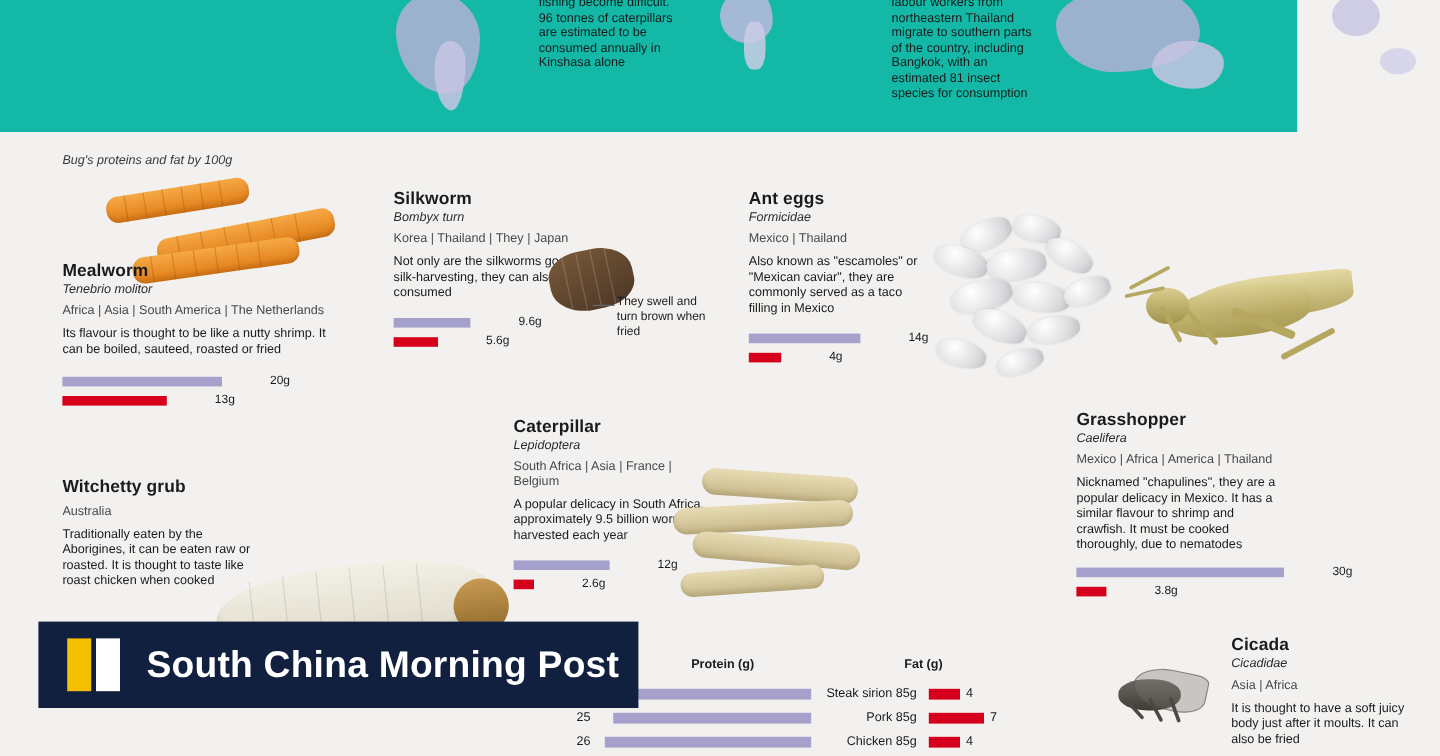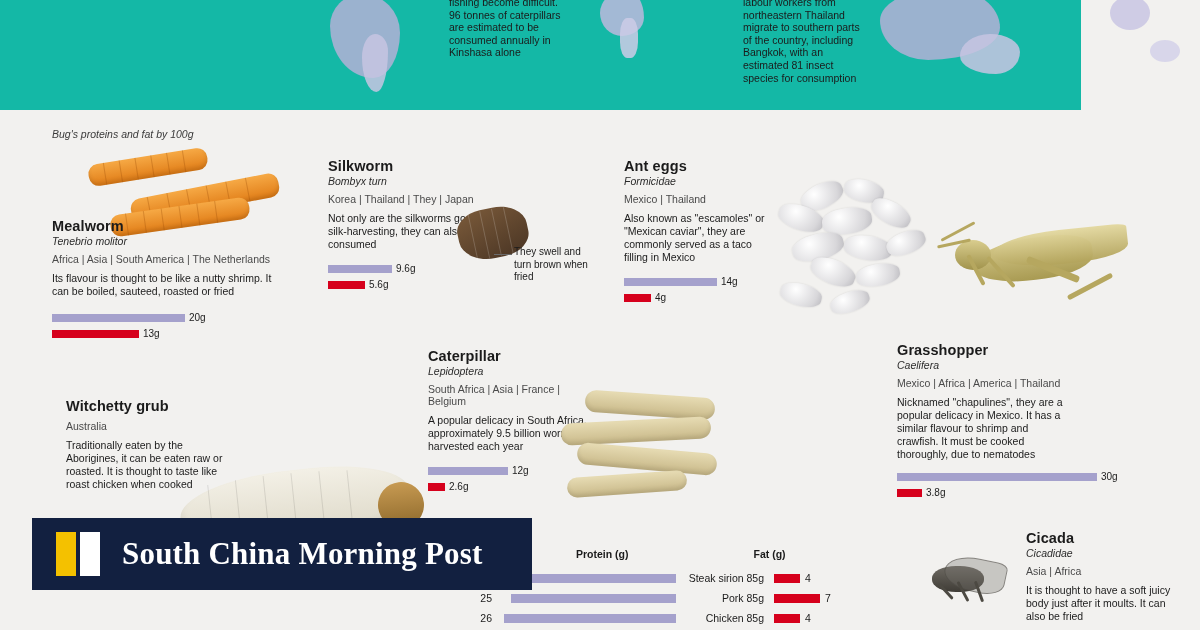--- a/index.html
+++ b/index.html
@@ -38,21 +38,21 @@
 
   
   .card { position:absolute; }
   .card .name { font-size:14.5px; font-weight:bold; letter-spacing:.1px; }
   .card .latin { font-size:10.5px; font-style:italic; color:#2b2b2b; margin-top:1px; }
   .card .regions { font-size:10.5px; color:#4a4a4a; margin-top:6px; }
   .card .desc { font-size:10.5px; line-height:13px; color:#1b1b1b; margin-top:7px; }
 
   
   .bars { margin-top:9px; }
-  .barrow { display:flex; align-items:center; height:11px; margin-bottom:5px; }
+  .barrow { display:flex; align-items:center; height:11px; margin-bottom:5px;gap:36px; }
   .bar { height:8px; display:block; }
   .bar.protein { background:#a5a1cc; }
   .bar.fat { background:#d6001c; }
   .barlabel { font-size:10px; margin-left:4px; color:#1b1b1b; }
 
   
   .mealworm-art { position:absolute; left:80px; top:144px; width:210px; height:105px; }
   .mw { position:absolute; border-radius:10px; background:linear-gradient(180deg,#f6a945,#e07c16); box-shadow:inset 0 -3px 4px rgba(0,0,0,.12); }
   .mw1 { left:8px; top:12px; width:120px; height:22px; transform:rotate(-9deg); }
   .mw2 { left:50px; top:42px; width:150px; height:24px; transform:rotate(-11deg); }
@@ -118,21 +118,21 @@
   .callout { position:absolute; left:514px; top:246px; width:80px; font-size:10px; line-height:12.6px; }
   .callout-line { position:absolute; left:494px; top:254px; width:18px; height:1px; background:#6a6a6a; }
 
   
   .scmp { position:absolute; left:32px; top:518px; width:500px; height:72px; background:#122040; display:flex; align-items:center; }
   .scmp-mark { width:44px; height:44px; margin-left:24px; display:flex; }
   .scmp-mark .yellow { width:20px; height:44px; background:#f4c100; }
   .scmp-mark .gap { width:4px; }
   .scmp-mark .white { width:20px; height:44px; background:#ffffff; }
   .scmp-text { color:#ffffff; font-size:31px; font-weight:bold; margin-left:22px; letter-spacing:.2px;
-               font-family:Liberation Serif, serif; }
+               font-family:Liberation Sans, sans-serif; }
 </style>
 </head>
 <body>
 
 <div class="page">
 
   <div class="top-band">
     <div class="map-blob blob1"></div>
     <div class="map-blob blob2"></div>
     <div class="map-blob blob3"></div>
@@ -298,21 +298,21 @@
     </div>
   </div>
 
   <div class="cat-art">
     <div class="cat cat1"></div>
     <div class="cat cat2"></div>
     <div class="cat cat3"></div>
     <div class="cat cat4"></div>
   </div>
 
-  <div class="card" style="left:66px; top:398px; width:160px;">
+  <div class="card" style="left:52px; top:398px; width:160px;">
     <div class="name">Witchetty grub</div>
     <div class="regions">Australia</div>
     <div class="desc">Traditionally eaten by the Aborigines, it can be eaten raw or roasted. It is thought to taste like roast chicken when cooked</div>
   </div>
   <div class="grub-art">
     <div class="grub-body">
       <span class="grub-seg" style="left:30px; top:6px"></span>
       <span class="grub-seg" style="left:58px; top:4px"></span>
       <span class="grub-seg" style="left:86px; top:3px"></span>
       <span class="grub-seg" style="left:114px; top:3px"></span>

